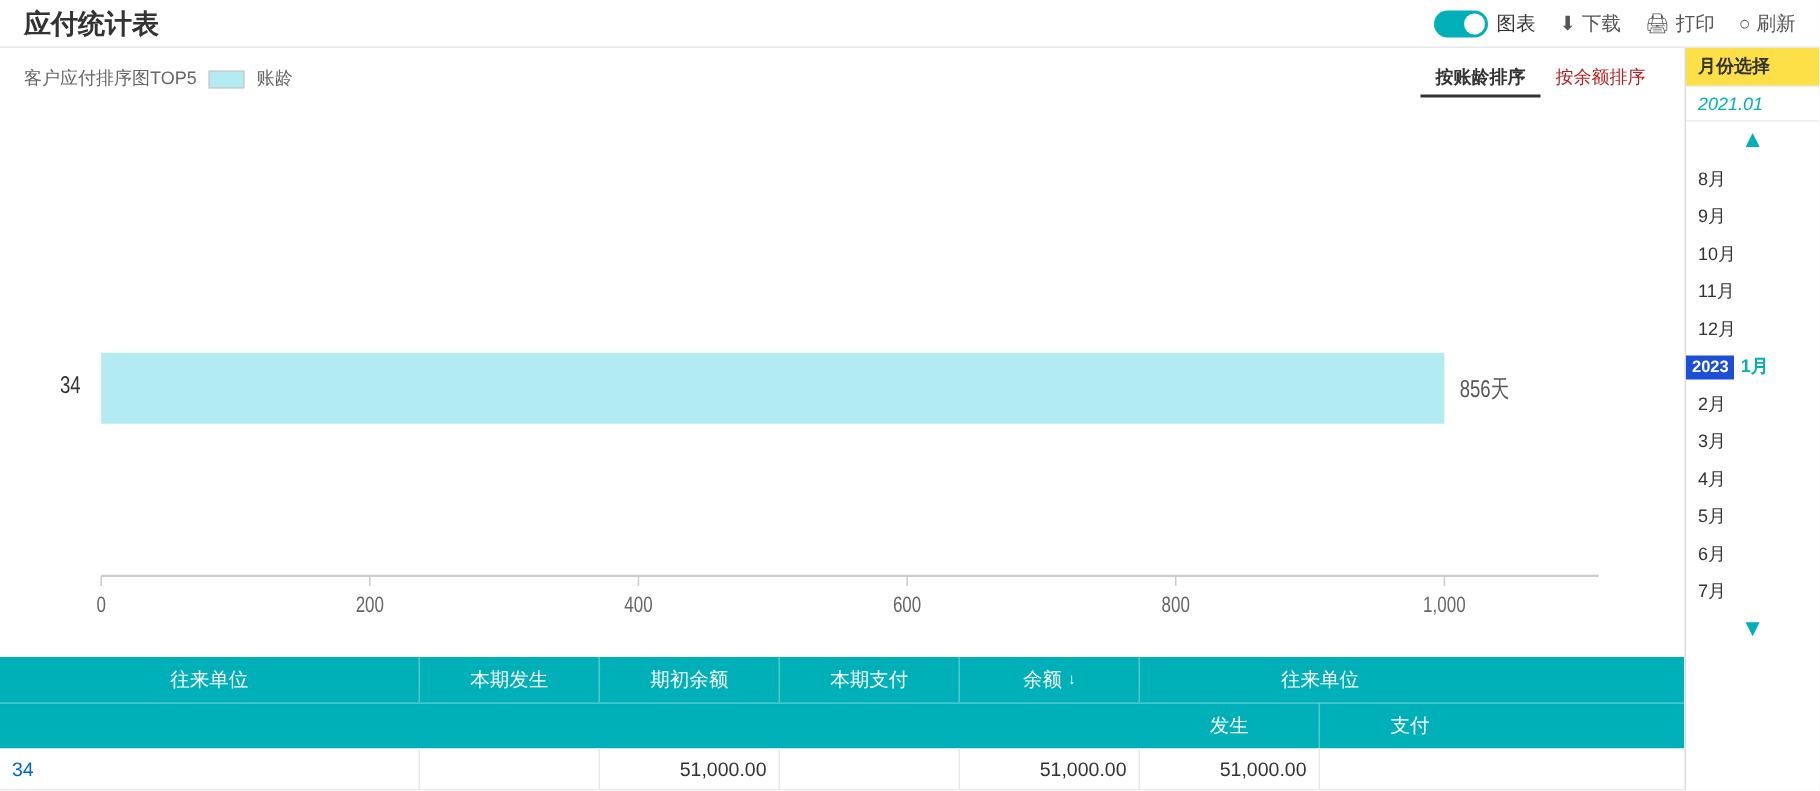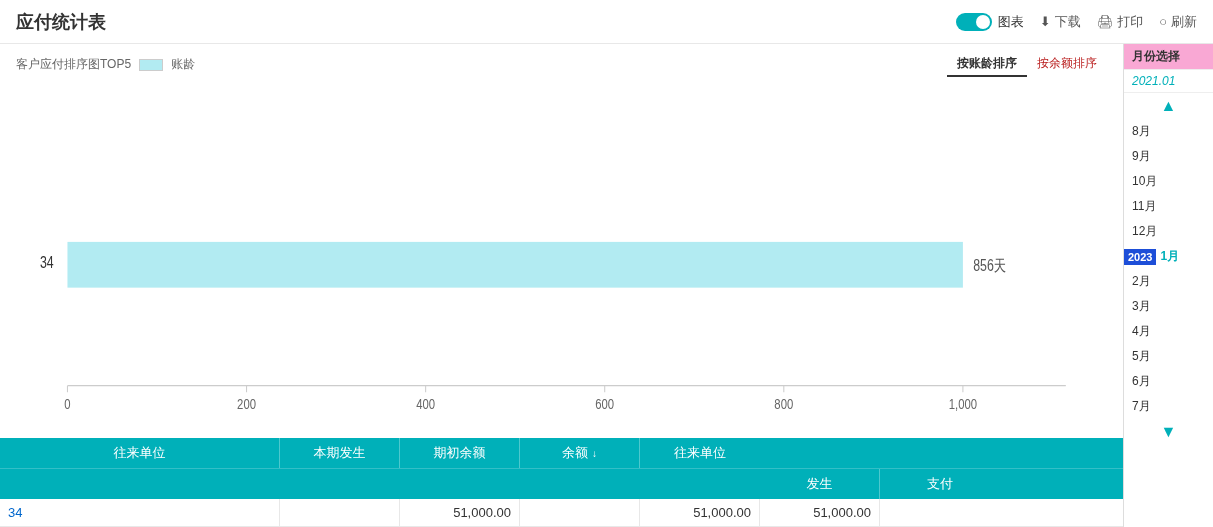--- a/index.html
+++ b/index.html
@@ -1,21 +1,21 @@
 <!DOCTYPE html>
 <html><head>
   <meta charset="utf-8">
   <style>
     * { box-sizing: border-box; margin: 0; padding: 0; }
     body { font-family: "Microsoft YaHei", Arial, sans-serif; font-size: 13px; background: #f5f5f5; color: #333; }
 
     .page-container { display: flex; flex-direction: column; height: 527px; background: #fff; }
 
     
-    .header { display: flex; align-items: center; justify-content: space-between; padding: 8px 16px; background: #fff; border-bottom: 1px solid #e8e8e8; height: 44px; }
+    .header { display: flex; align-items: center; justify-content: space-between; padding: 8px 16px; background: #fff; border-bottom: 1px solid #e8e8e8; height: 32px; }
     .header-title { font-size: 18px; font-weight: bold; color: #333; }
     .header-actions { display: flex; align-items: center; gap: 16px; }
     .toggle-group { display: flex; align-items: center; gap: 6px; }
     .toggle-switch { width: 36px; height: 18px; background: #00b0b9; border-radius: 9px; position: relative; cursor: pointer; }
     .toggle-switch::after { content: ''; position: absolute; width: 14px; height: 14px; background: #fff; border-radius: 50%; top: 2px; right: 2px; }
     .action-btn { display: flex; align-items: center; gap: 4px; color: #555; cursor: pointer; font-size: 13px; background: none; border: none; }
 
     
     .main-content { display: flex; flex: 1; overflow: hidden; }
 
@@ -38,21 +38,21 @@
     .header-bottom-row { display: grid; grid-template-columns: 280px 120px 120px 120px 120px 120px 120px; background: #00b0b9; color: #fff; }
 
     .table-data-row { display: grid; grid-template-columns: 280px 120px 120px 120px 120px 120px 120px; border-bottom: 1px solid #e8e8e8; background: #fff; }
     .td-cell { padding: 6px 8px; text-align: right; border-right: 1px solid #e8e8e8; font-size: 13px; }
     .td-cell:first-child { text-align: left; }
     .td-cell:last-child { border-right: none; }
     .td-link { color: #0066cc; text-decoration: none; cursor: pointer; }
 
     
     .sidebar { width: 90px; border-left: 1px solid #ddd; background: #fff; display: flex; flex-direction: column; overflow-y: auto; font-size: 12px; }
-    .sidebar-title { padding: 4px 8px; background: #f9a8d4; color: #333; font-weight: bold; font-size: 12px; border-bottom: 1px solid #eee; }
+    .sidebar-title { padding: 4px 8px; background: #fde047; color: #333; font-weight: bold; font-size: 12px; border-bottom: 1px solid #eee; }
     .sidebar-year { padding: 4px 8px; color: #00b0b9; font-size: 12px; border-bottom: 1px solid #eee; font-style: italic; }
     .sidebar-nav-btn { display: flex; align-items: center; justify-content: center; padding: 4px; cursor: pointer; color: #00b0b9; font-size: 16px; }
     .sidebar-month { padding: 4px 8px; cursor: pointer; color: #333; font-size: 12px; }
     .sidebar-year-label { padding: 2px 4px; background: #1d4ed8; color: #fff; font-size: 11px; font-weight: bold; text-align: center; }
     .sidebar-month.active { color: #00b0b9; font-weight: bold; }
 
     
     .chart-wrapper { position: relative; height: 280px; }
     svg.chart { width: 100%; height: 100%; }
   </style>
@@ -125,20 +125,21 @@
           <line x1="920" y1="230" x2="920" y2="235" stroke="#ccc"></line>
         </svg>
       </div>
 
       <div class="table-area">
 
         <div class="header-top-row">
           <div class="th-cell" style="display:flex;align-items:center;justify-content:center;grid-row:span 2;">往来单位</div>
           <div class="th-cell" style="display:flex;align-items:center;justify-content:center;">本期发生</div>
           <div class="th-cell" style="display:flex;align-items:center;justify-content:center;">期初余额</div>
+          <div class="th-cell" style="display:flex;align-items:center;justify-content:center;">本期支付</div>
           <div class="th-cell" style="display:flex;align-items:center;justify-content:center;">
             <span>余额</span>
             <span style="margin-left:4px;font-size:10px;">↓</span>
           </div>
           <div class="th-cell" style="display:flex;align-items:center;justify-content:center;border-right:none;">往来单位</div>
         </div>
 
         <div class="header-bottom-row" style="background:#00b0b9;color:#fff;display:grid;grid-template-columns:280px 120px 120px 120px 120px 120px 120px;">
           <div class="th-cell" style="visibility:hidden;"></div>
           <div class="th-cell" style="visibility:hidden;"></div>

